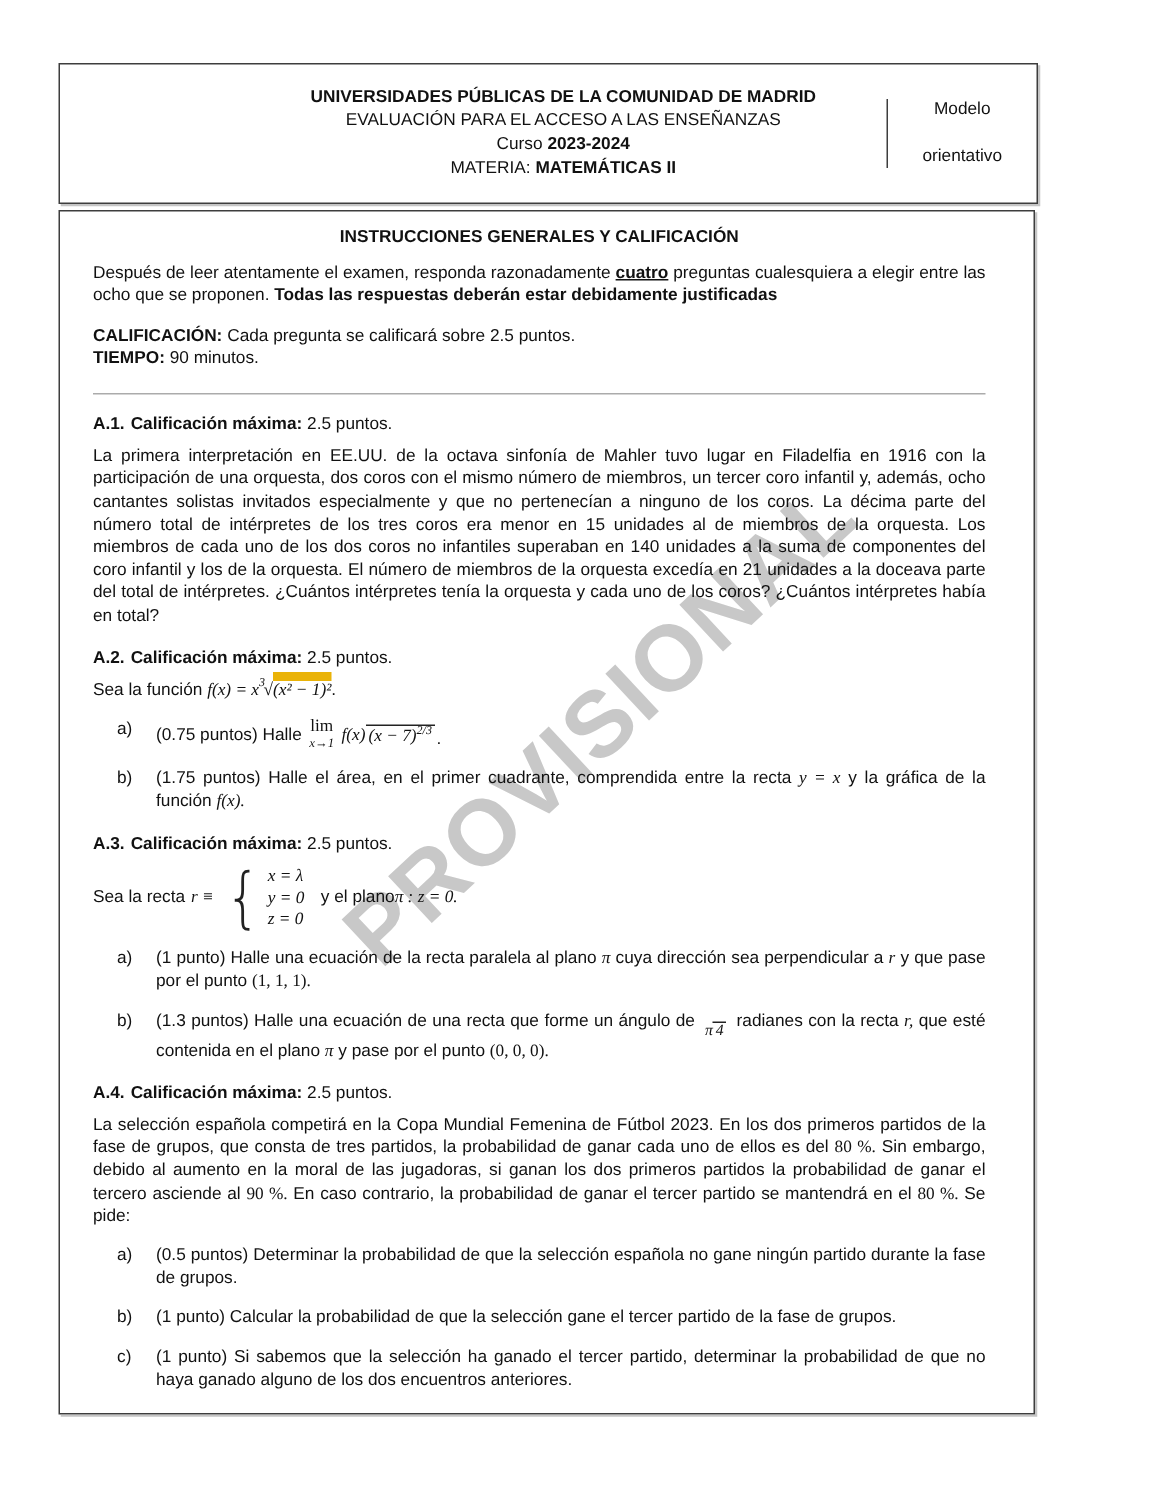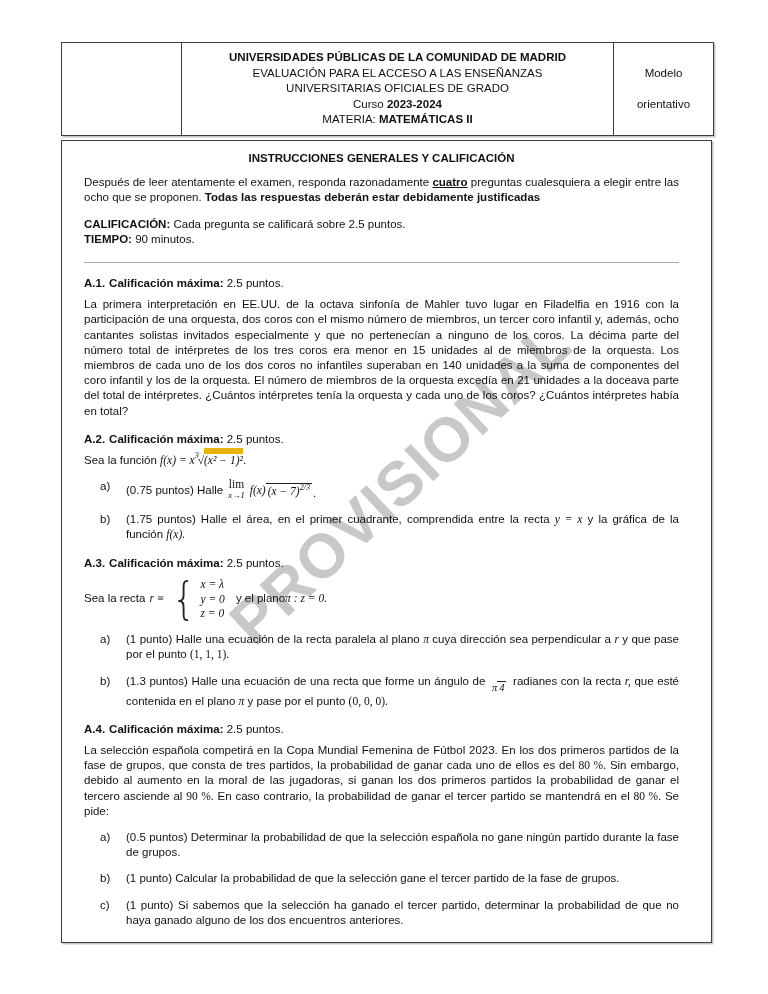--- a/index.html
+++ b/index.html
@@ -7,22 +7,22 @@
     position:relative; width:768px; height:994px; background:#ffffff;
     font-family:"Liberation Sans", sans-serif; font-size:11.5px; line-height:15.2px;
     color:#111; overflow:hidden;
   }
   .watermark {
     position:absolute; left:148px; top:452px; width:505px; z-index:0;
     text-align:center; font-size:62px; line-height:62px; font-weight:bold;
     letter-spacing:1px; color:#c8c8c8; transform:rotate(-43deg); pointer-events:none;
     font-family:"Liberation Sans", sans-serif;
   }
-  .box { position:absolute; left:61px; width:651px; border:1.6px solid #3d3d3d;
-         background:transparent; z-index:1; box-shadow:1.5px 1.5px 0 rgba(90,90,90,0.35); }
+  .box { position:absolute; left:39px; width:651px; border:1.6px solid #3d3d3d;
+         background:transparent; z-index:1; box-shadow:1.5px 1.5px 0 rgba(90,90,90,0.35);align-items:center; }
   .header-box { top:42px; height:92px; display:flex; }
   .cell-logo { width:119px; border-right:1px solid #3d3d3d; }
   .cell-titles { flex:1; display:flex; flex-direction:column; justify-content:center;
                  text-align:center; line-height:15.6px; }
   .cell-model { width:99px; border-left:1px solid #3d3d3d; display:flex; flex-direction:column;
                 justify-content:center; align-items:center; gap:16px; }
   .main-box { top:140px; height:803px; padding:7px 32px 0 22px; box-sizing:border-box; }
   .b { font-weight:bold; }
   .instr-title { text-align:center; font-weight:bold; margin:3px 0 9px 0; }
   .just { text-align:justify; }
@@ -62,21 +62,20 @@
 
 <div class="page">
 
   <div class="watermark">PROVISIONAL</div>
 
   <div class="box header-box">
     <div class="cell-logo"></div>
     <div class="cell-titles">
       <div class="b">UNIVERSIDADES PÚBLICAS DE LA COMUNIDAD DE MADRID</div>
       <div>EVALUACIÓN PARA EL ACCESO A LAS ENSEÑANZAS</div>
-      <div>UNIVERSITARIAS OFICIALES DE GRADO</div>
       <div><span>Curso</span> <span class="b">2023-2024</span></div>
       <div><span>MATERIA:</span> <span class="b">MATEMÁTICAS II</span></div>
     </div>
     <div class="cell-model">
       <div>Modelo</div>
       <div>orientativo</div>
     </div>
   </div>
 
   <div class="box main-box">

